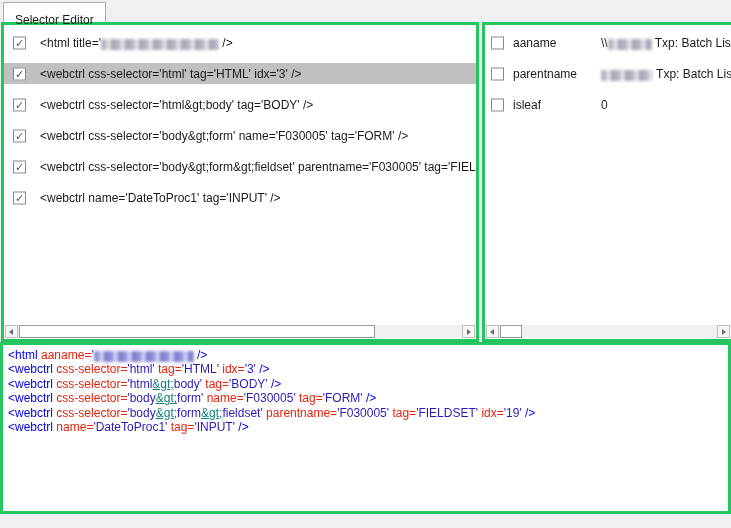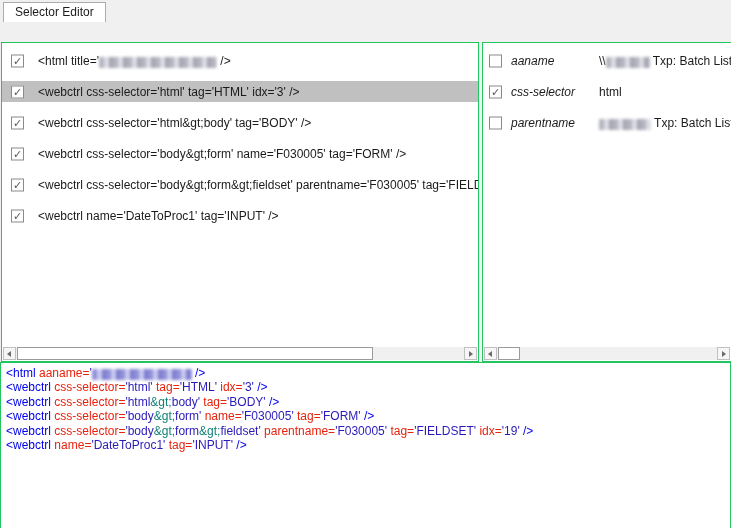--- a/index.html
+++ b/index.html
@@ -5,23 +5,23 @@
   * { margin:0; padding:0; box-sizing:border-box; }
   html,body { width:731px; height:528px; }
   body {
     position:relative; overflow:hidden;
     background:#f0f0f0; color:#1b1b1b;
     font-family:"Liberation Sans", sans-serif; font-size:12px;
   }
   .tab {
     position:absolute; left:3px; top:2px; height:20px;
     background:#ffffff; border:1px solid #acacac; border-bottom:none;
-    padding:0 11px; line-height:19px; z-index:3;
+    padding:8px 11px; line-height:19px; z-index:3;
   }
-  .panel { position:absolute; background:#fff; border:1px solid #22c55e; overflow:hidden;margin-top:20px; }
+  .panel { position:absolute; background:#fff; border:3px solid #22c55e; overflow:hidden; }
   #left-panel   { left:1px;   top:22px;  width:478px; height:320px; }
   #right-panel  { left:482px; top:22px;  width:249px; height:320px; border-right:none; }
   #bottom-panel { left:0;     top:342px; width:731px; height:172px; }
 
   .list { position:absolute; left:0; right:0; top:2px; }
   .lrow { position:relative; height:31px; }
   .lrow.selected::before {
     content:""; position:absolute; left:0; right:0; top:5px; height:21px;
     background:var(--sel,#c0c0c0);
   }
@@ -34,38 +34,38 @@
     font-size:11px; line-height:11px; color:#565656;
     position:absolute; left:1px; top:0;
   }
   .lrow .cb { left:9px; }
   .ltext {
     position:absolute; left:36px; top:50%; transform:translateY(-50%);
     white-space:nowrap; z-index:1;
   }
   .arow { position:relative; height:31px; }
   .arow .cb { left:6px; }
-  .aname { position:absolute; left:28px;  top:50%; transform:translateY(-50%); white-space:nowrap; z-index:1;font-style:italic; }
+  .aname { position:absolute; left:28px;  top:50%; transform:translateY(-50%); white-space:nowrap; z-index:1; }
   .aval  { position:absolute; left:116px; top:50%; transform:translateY(-50%); white-space:nowrap; z-index:1; }
 
   
   .sb { position:absolute; left:1px; right:1px; bottom:1px; height:13px; background:#f0f0f0; }
   .sb .btn { position:absolute; top:0; width:13px; height:13px; background:#f6f6f6; border:1px solid #c0c0c0; }
   .sb .btn.l { left:0; } .sb .btn.r { right:0; }
   .tri { position:absolute; top:3px; width:0; height:0; border-top:3px solid transparent; border-bottom:3px solid transparent; }
   .tri.left  { border-right:4px solid #6b6b6b; left:3px; }
   .tri.right { border-left:4px solid #6b6b6b; left:4px; }
   .sb .thumb { position:absolute; top:0; height:13px; background:#fff; border:1px solid #9b9b9b; }
 
   
   .code { position:absolute; left:5px; top:3px; line-height:14.4px; white-space:nowrap; }
   .tk-tag  { color:var(--c-tag); }
   .tk-attr { color:var(--c-attr); }
   .tk-val  { color:var(--c-val); }
-  .tk-ent  { color:var(--c-ent); }
+  .tk-ent  { color:var(--c-ent);text-decoration:underline; }
 
   
   .redact {
     display:inline-block; height:11px; vertical-align:text-bottom; border-radius:1px;
     background:repeating-linear-gradient(90deg,#b4b4c0 0 5px,#dcdce4 5px 10px,#a6a6b4 10px 14px);
     filter:blur(1.4px);
   }
   .redact.blue {
     background:repeating-linear-gradient(90deg,#8f8fd8 0 5px,#c9c9ef 5px 10px,#7d7dd0 10px 14px);
   }
@@ -116,28 +116,28 @@
 </div>
 
 <div class="panel" id="right-panel">
   <div class="list">
       <div class="arow">
         <div class="cb"></div>
         <span class="aname">aaname</span>
         <span class="aval"><span>\\</span><span class="redact" style="width: 44px;"></span><span> Txp: Batch Listl</span></span>
       </div>
       <div class="arow">
-        <div class="cb checked"></div>
-        <span class="aname">css-selector</span>
-        <span class="aval"><span>html</span></span>
+        <div class="cb"></div>
+        <span class="aname">parentname</span>
+        <span class="aval"><span class="redact" style="width: 52px;"></span><span> Txp: Batch Listl</span></span>
       </div>
       <div class="arow">
         <div class="cb"></div>
-        <span class="aname">parentname</span>
-        <span class="aval"><span class="redact" style="width: 52px;"></span><span> Txp: Batch Listl</span></span>
+        <span class="aname">isleaf</span>
+        <span class="aval"><span>0</span></span>
       </div>
     </div>
   <div class="sb">
     <div class="btn l">
         <span class="tri left"></span>
       </div>
     <div class="thumb" id="right-thumb" style="left: 14px; width: 22px;"></div>
     <div class="btn r">
         <span class="tri right"></span>
       </div>

